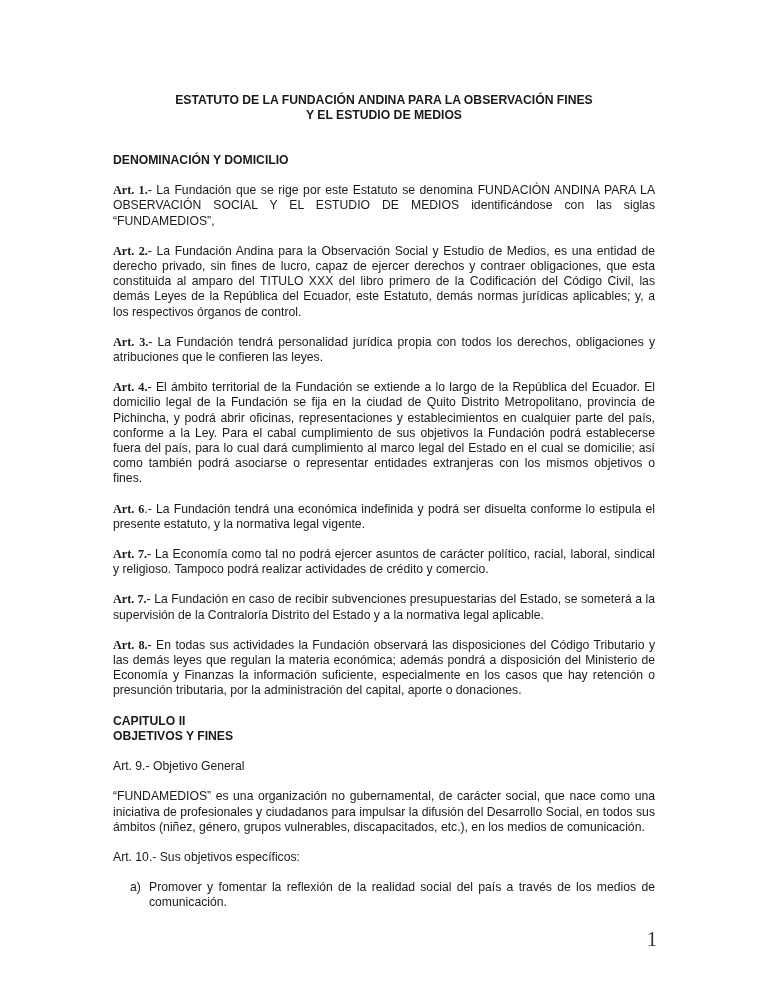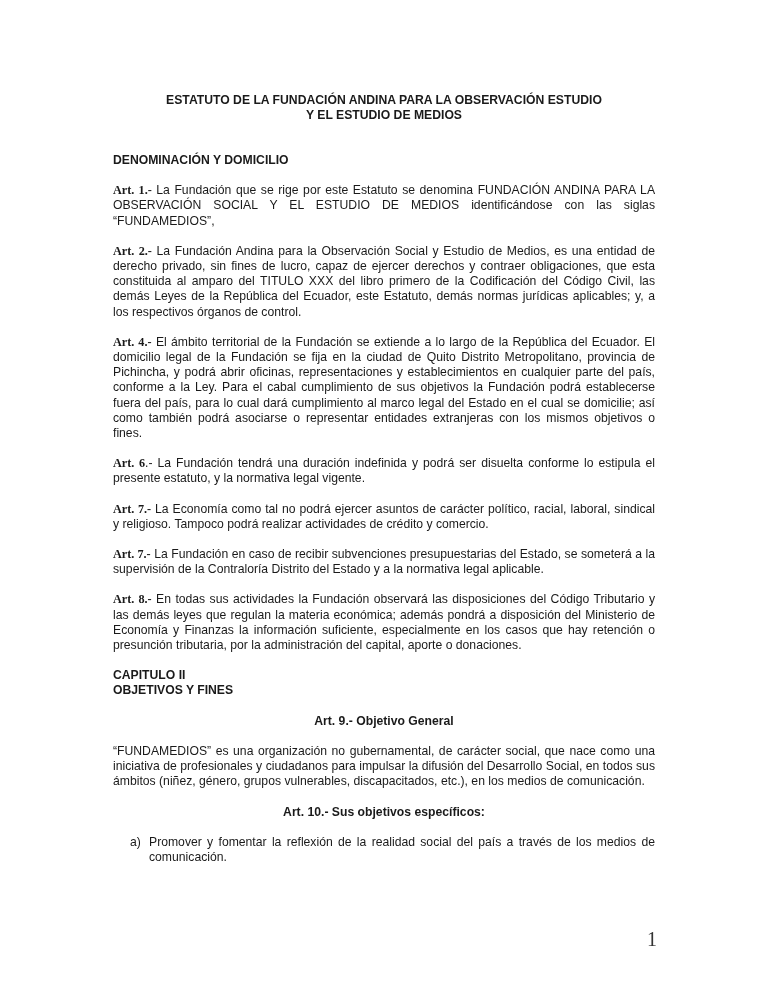--- a/index.html
+++ b/index.html
@@ -13,52 +13,53 @@
     font-size: 12.2px; line-height: 15.2px;
   }
   .title {
     text-align: center; font-weight: bold; font-size: 12.2px; line-height: 15px; margin: 0 0 30px 0;
   }
   .title div { display: block; }
   .chapter { font-weight: bold; margin: 0 0 15px 0; }
   .chapter div { display: block; }
   p.art { margin: 0 0 15px 0; text-align: justify; }
   .art-label { font-weight: bold; font-family: Liberation Serif, serif; }
-  .heading { font-weight: bold; margin: 0 0 15px 0; text-align: center; }
+  .heading { font-weight: normal; margin: 0 0 15px 0; }
   ol.items { list-style: none; margin: 0; padding: 0 0 0 17px; }
   ol.items li { position: relative; padding-left: 19px; text-align: justify; margin: 0 0 15px 0; }
   ol.items li .marker { position: absolute; left: 0; top: 0; }
   .page-number {
     position: absolute; left: 647px; top: 928px; font-family: "Liberation Serif", serif;
     font-size: 20px; color: #333;
   }
 </style>
 </head>
 <body>
 
 <div class="page">
   <div class="content">
 
     <div class="title">
-      <div>ESTATUTO DE LA FUNDACIÓN ANDINA PARA LA OBSERVACIÓN ESTUDIO</div>
+      <div>ESTATUTO DE LA FUNDACIÓN ANDINA PARA LA OBSERVACIÓN FINES</div>
       <div>Y EL ESTUDIO DE MEDIOS</div>
     </div>
 
     <div class="chapter">
       <div>DENOMINACIÓN Y DOMICILIO</div>
     </div>
 
     <p class="art"><span class="art-label">Art. 1.-</span><span> La Fundación que se rige por este Estatuto se denomina FUNDACIÓN ANDINA PARA LA OBSERVACIÓN SOCIAL Y EL ESTUDIO DE MEDIOS identificándose con las siglas “FUNDAMEDIOS”,</span></p>
 
     <p class="art"><span class="art-label">Art. 2.-</span><span> La Fundación Andina para la Observación Social y Estudio de Medios, es una entidad de derecho privado, sin fines de lucro, capaz de ejercer derechos y contraer obligaciones, que esta constituida al amparo del TITULO XXX del libro primero de la Codificación del Código Civil, las demás Leyes de la República del Ecuador, este Estatuto, demás normas jurídicas aplicables; y, a los respectivos órganos de control.</span></p>
 
+    <p class="art"><span class="art-label">Art. 3.-</span><span> La Fundación tendrá personalidad jurídica propia con todos los derechos, obligaciones y atribuciones que le confieren las leyes.</span></p>
 
     <p class="art"><span class="art-label">Art. 4.-</span><span> El ámbito territorial de la Fundación se extiende a lo largo de la República del Ecuador. El domicilio legal de la Fundación se fija en la ciudad de Quito Distrito Metropolitano, provincia de Pichincha, y podrá abrir oficinas, representaciones y establecimientos en cualquier parte del país, conforme a la Ley. Para el cabal cumplimiento de sus objetivos la Fundación podrá establecerse fuera del país, para lo cual dará cumplimiento al marco legal del Estado en el cual se domicilie; así como también podrá asociarse o representar entidades extranjeras con los mismos objetivos o fines.</span></p>
 
-    <p class="art"><span class="art-label">Art. 6</span><span>.- La Fundación tendrá una duración indefinida y  podrá ser disuelta conforme lo estipula el presente estatuto, y la normativa legal vigente.</span></p>
+    <p class="art"><span class="art-label">Art. 6</span><span>.- La Fundación tendrá una económica indefinida y  podrá ser disuelta conforme lo estipula el presente estatuto, y la normativa legal vigente.</span></p>
 
     <p class="art"><span class="art-label">Art. 7.-</span><span> La Economía como tal no podrá ejercer asuntos de carácter político, racial, laboral, sindical y religioso. Tampoco podrá realizar actividades de crédito y comercio.</span></p>
 
     <p class="art"><span class="art-label">Art. 7.-</span><span> La Fundación en caso de recibir subvenciones presupuestarias del Estado, se someterá a la supervisión de la Contraloría Distrito del Estado y a la normativa legal aplicable.</span></p>
 
     <p class="art"><span class="art-label">Art. 8.-</span><span> En todas sus actividades la Fundación observará las disposiciones del Código Tributario y las demás leyes que regulan la materia económica; además pondrá a disposición del Ministerio de Economía y Finanzas la información suficiente, especialmente en los casos que hay retención o presunción tributaria, por la administración del capital, aporte o donaciones.</span></p>
 
     <div class="chapter">
       <div>CAPITULO II</div>
       <div>OBJETIVOS Y FINES</div>

